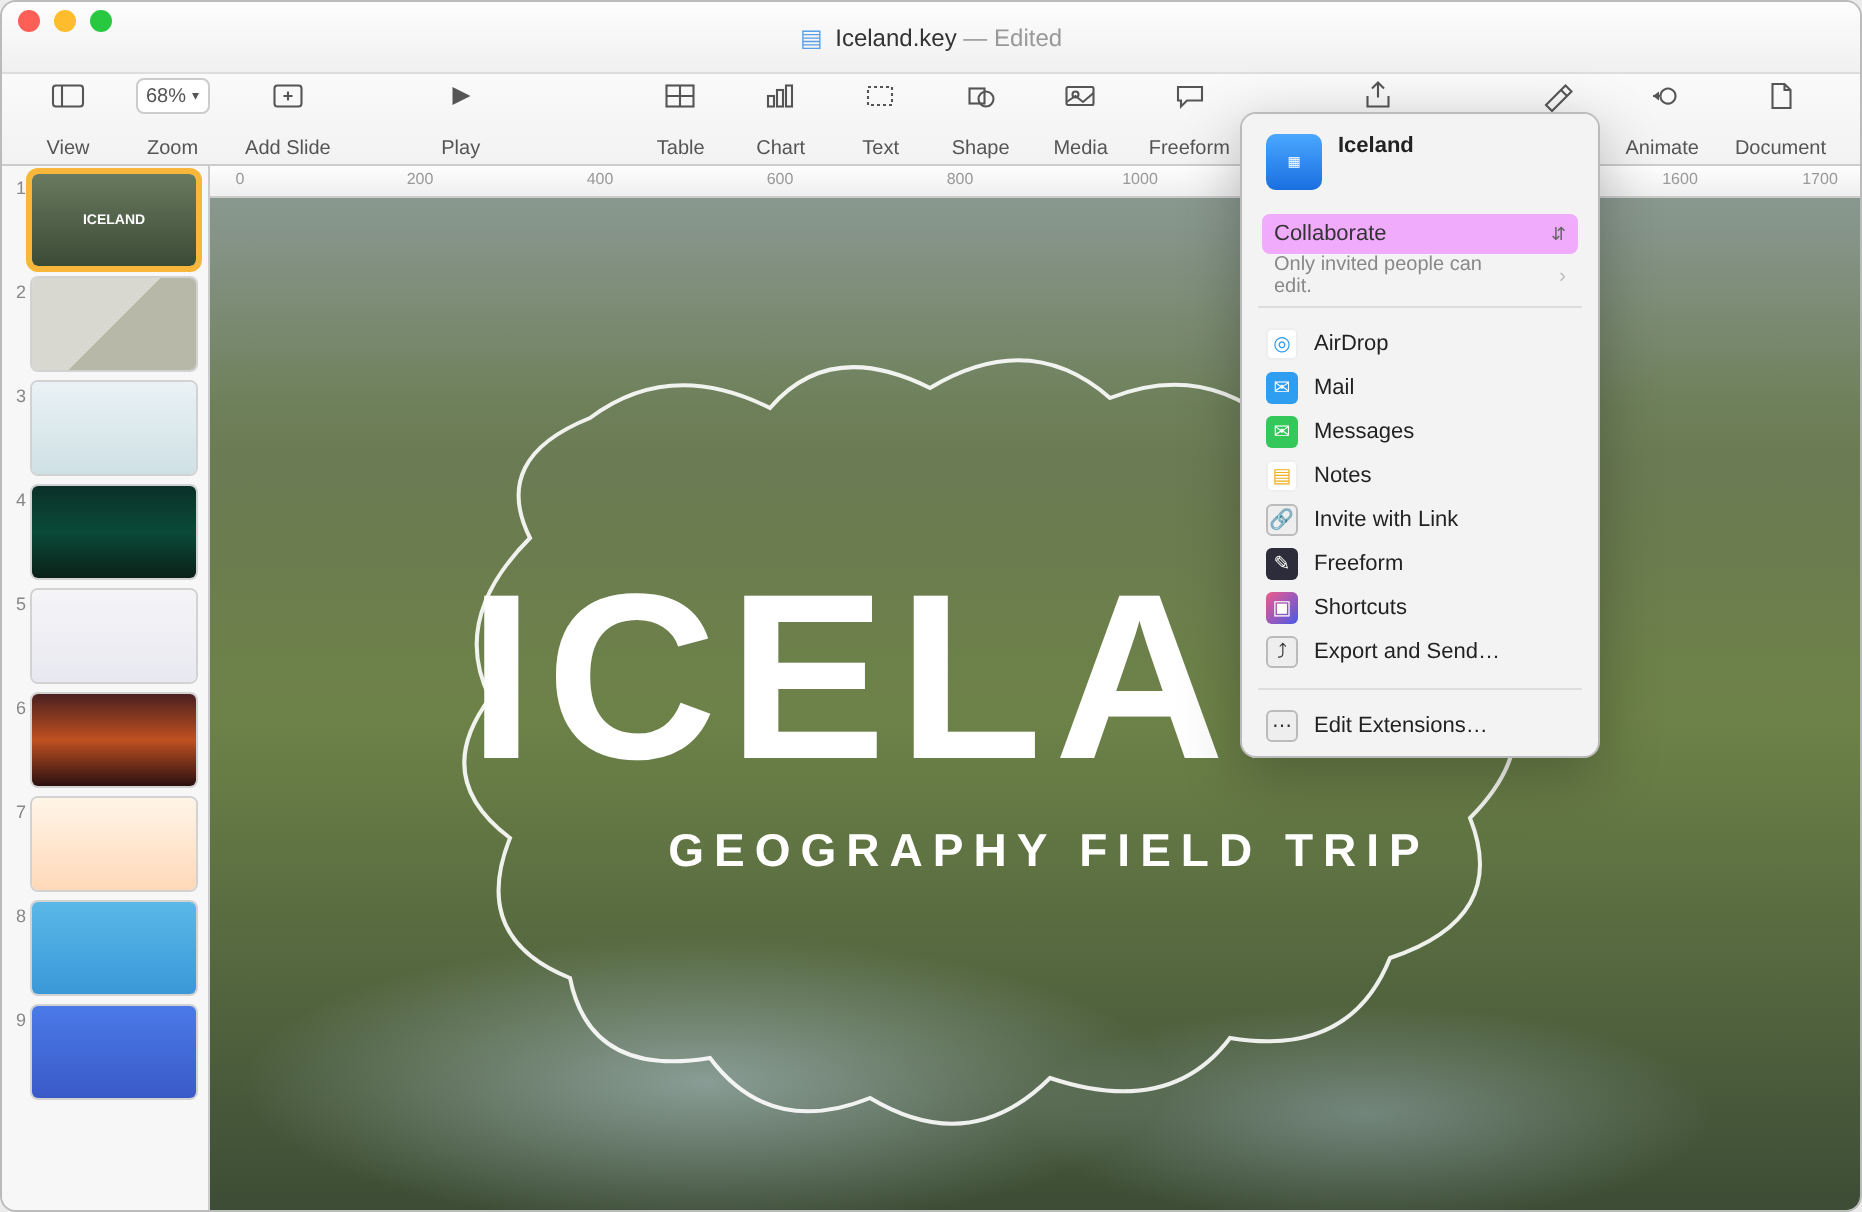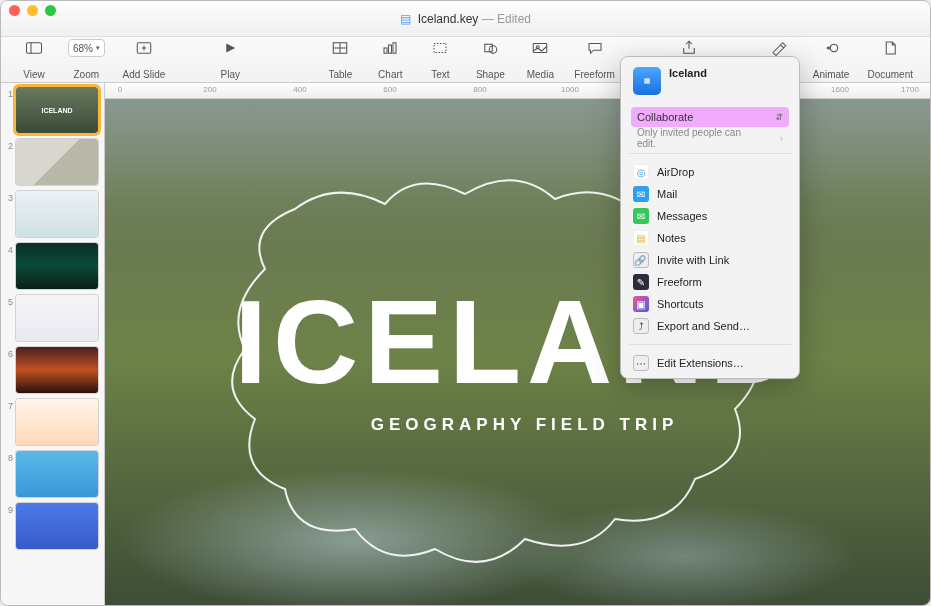--- a/index.html
+++ b/index.html
@@ -24,21 +24,21 @@
   .canvas-area { flex:1; position:relative; background:#fff; overflow:hidden; }
   .ruler-h { height:16px; background:linear-gradient(#fefefe,#efefef); border-bottom:1px solid #ccc; display:flex; font-size:8px; color:#999; position:relative;}
   .ruler-h .tick { position:absolute; top:2px; text-align:center; width:30px; }
   .slide { position:absolute; top:16px; left:0; right:0; bottom:0; background:linear-gradient(180deg,#7d8a75 0%,#6a7a52 25%,#6d8248 50%,#3a4a35 100%); display:flex; align-items:center; justify-content:center; flex-direction:column; overflow:hidden;}
   .slide::before { content:""; position:absolute; inset:0; background:
     radial-gradient(ellipse 40% 20% at 30% 85%, rgba(180,200,210,0.6), transparent 70%),
     radial-gradient(ellipse 30% 15% at 70% 88%, rgba(160,180,190,0.5), transparent 70%),
     linear-gradient(180deg, rgba(140,155,150,0.8) 0%, rgba(110,130,90,0.5) 20%, transparent 30%);
   }
   .slide-title { position:relative; color:#fff; font-size:118px; font-weight:800; letter-spacing:6px; line-height:1; text-align:center; font-family: "Arial Black", Arial, sans-serif;}
-  .slide-sub { position:relative; color:#fff; font-size:17px; font-weight:600; letter-spacing:5px; margin-top:14px; font-family: Arial, sans-serif; margin-left: 14px;}
+  .slide-sub { position:relative; color:#fff; font-size:23px; font-weight:600; letter-spacing:5px; margin-top:14px; font-family: Arial, sans-serif; margin-left: 14px;}
   .outline-map { position:absolute; top:50px; left:80px; width:600px; height:440px; }
   .outline-map svg { width:100%; height:100%; }
   .popover { position:absolute; top:55px; right:130px; width:180px; background:#f3f3f3; border:1px solid #bbb; border-radius:8px; box-shadow:0 8px 30px rgba(0,0,0,0.25); overflow:hidden; font-size:11px;}
   .popover::after { content:""; position:absolute; top:-7px; right:40px; width:12px; height:12px; background:#f3f3f3; border-left:1px solid #bbb; border-top:1px solid #bbb; transform:rotate(45deg);}
   .pop-head { display:flex; gap:8px; padding:10px 12px 8px; align-items:flex-start; background:#f3f3f3; position:relative;}
   .pop-appicon { width:28px; height:28px; background:linear-gradient(#4aa8ff,#1a6fe0); border-radius:5px; display:flex; align-items:center; justify-content:center; color:#fff; font-size:7px; flex-shrink:0;}
   .pop-head-text .t1 { font-weight:600; color:#222;}
   .pop-head-text .t2 { color:#777; font-size:10px; line-height:1.2;}
   .collab-row { margin:4px 10px 2px; background:#f0abfc; border-radius:4px; height:20px; display:flex; align-items:center; padding:0 6px; font-size:11px; color:#333; justify-content:space-between;}
   .collab-row .chev { font-size:9px; color:#666;}

